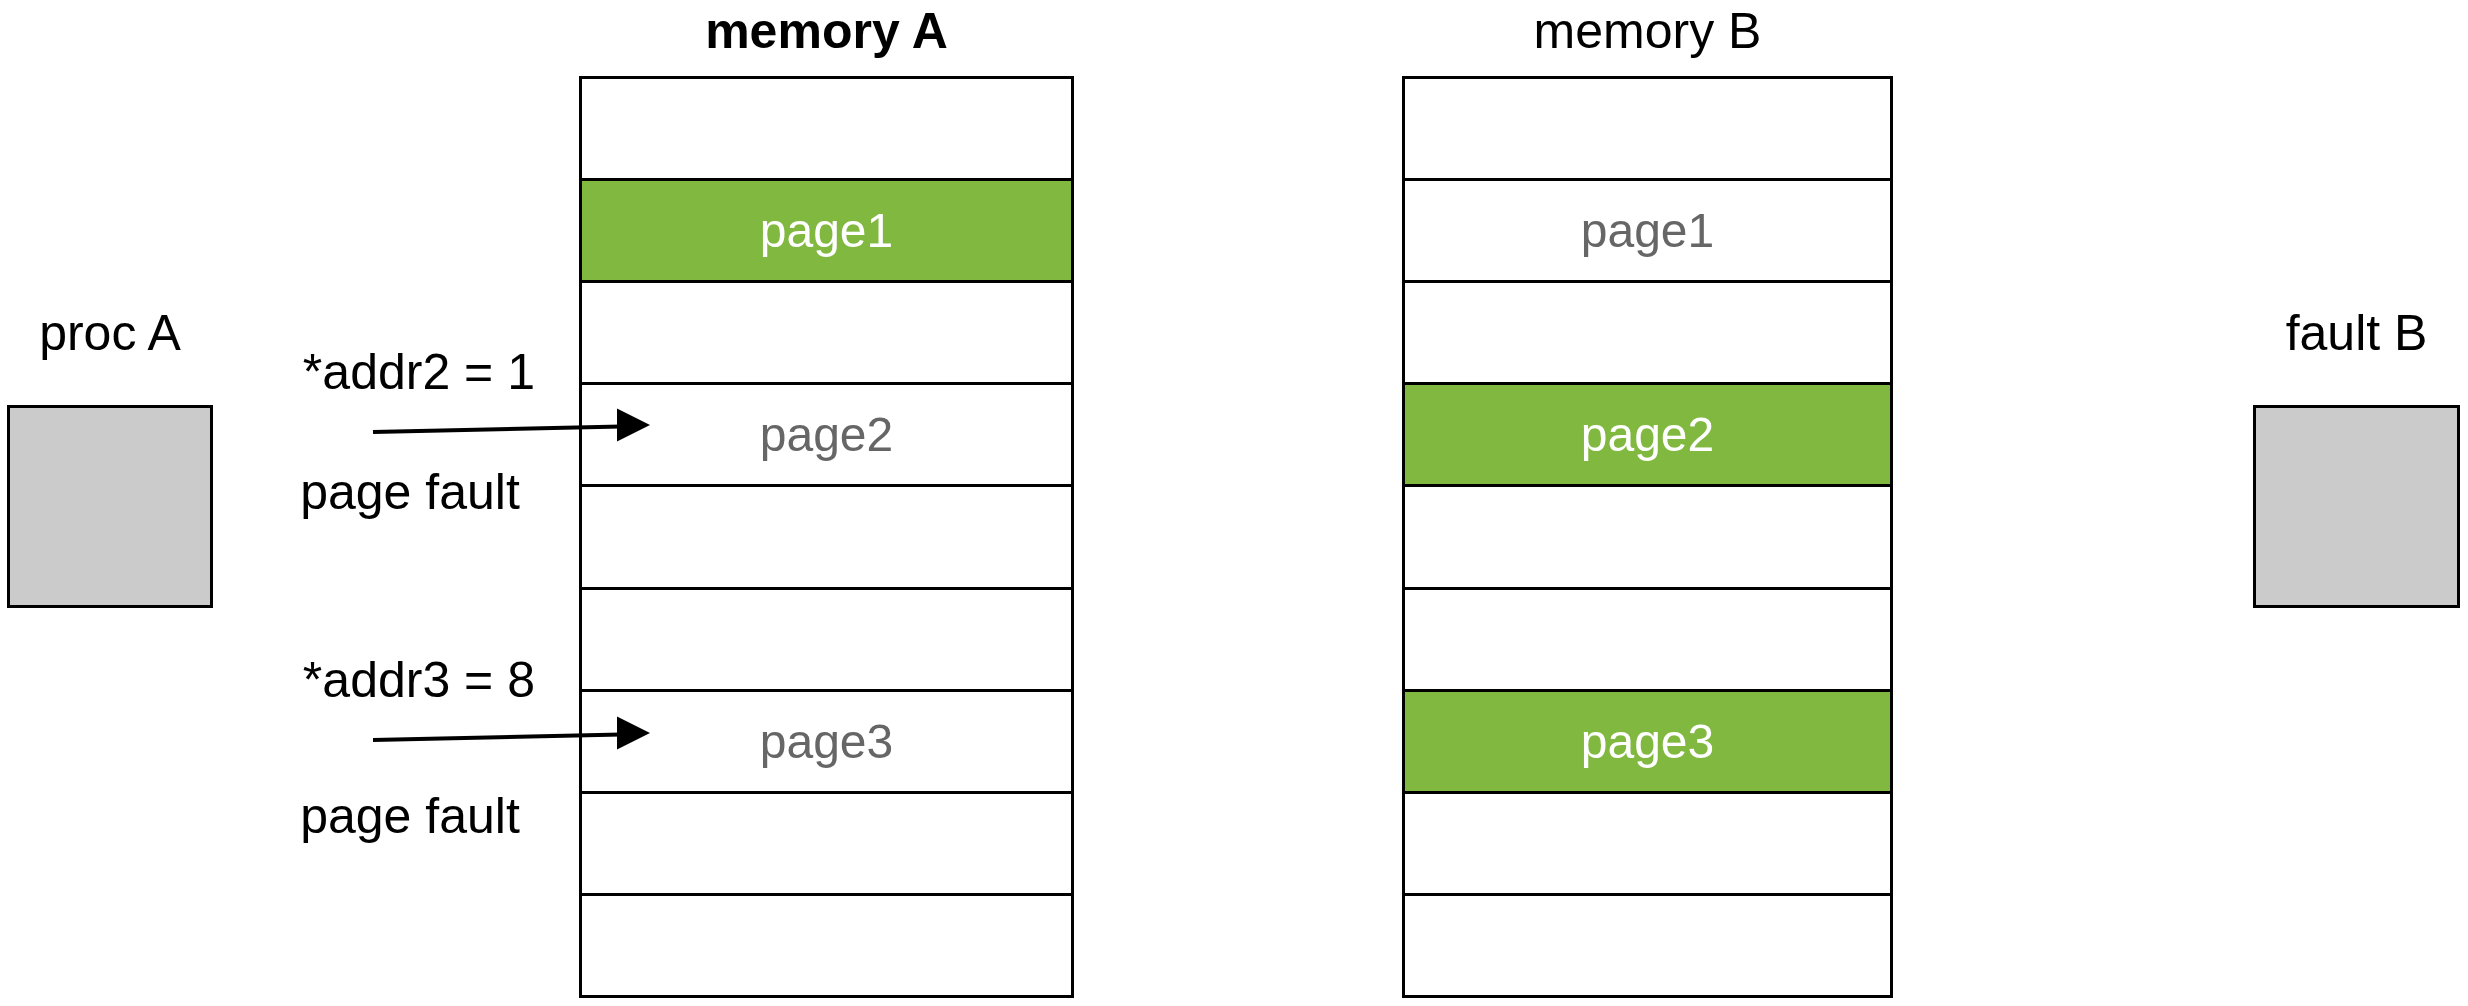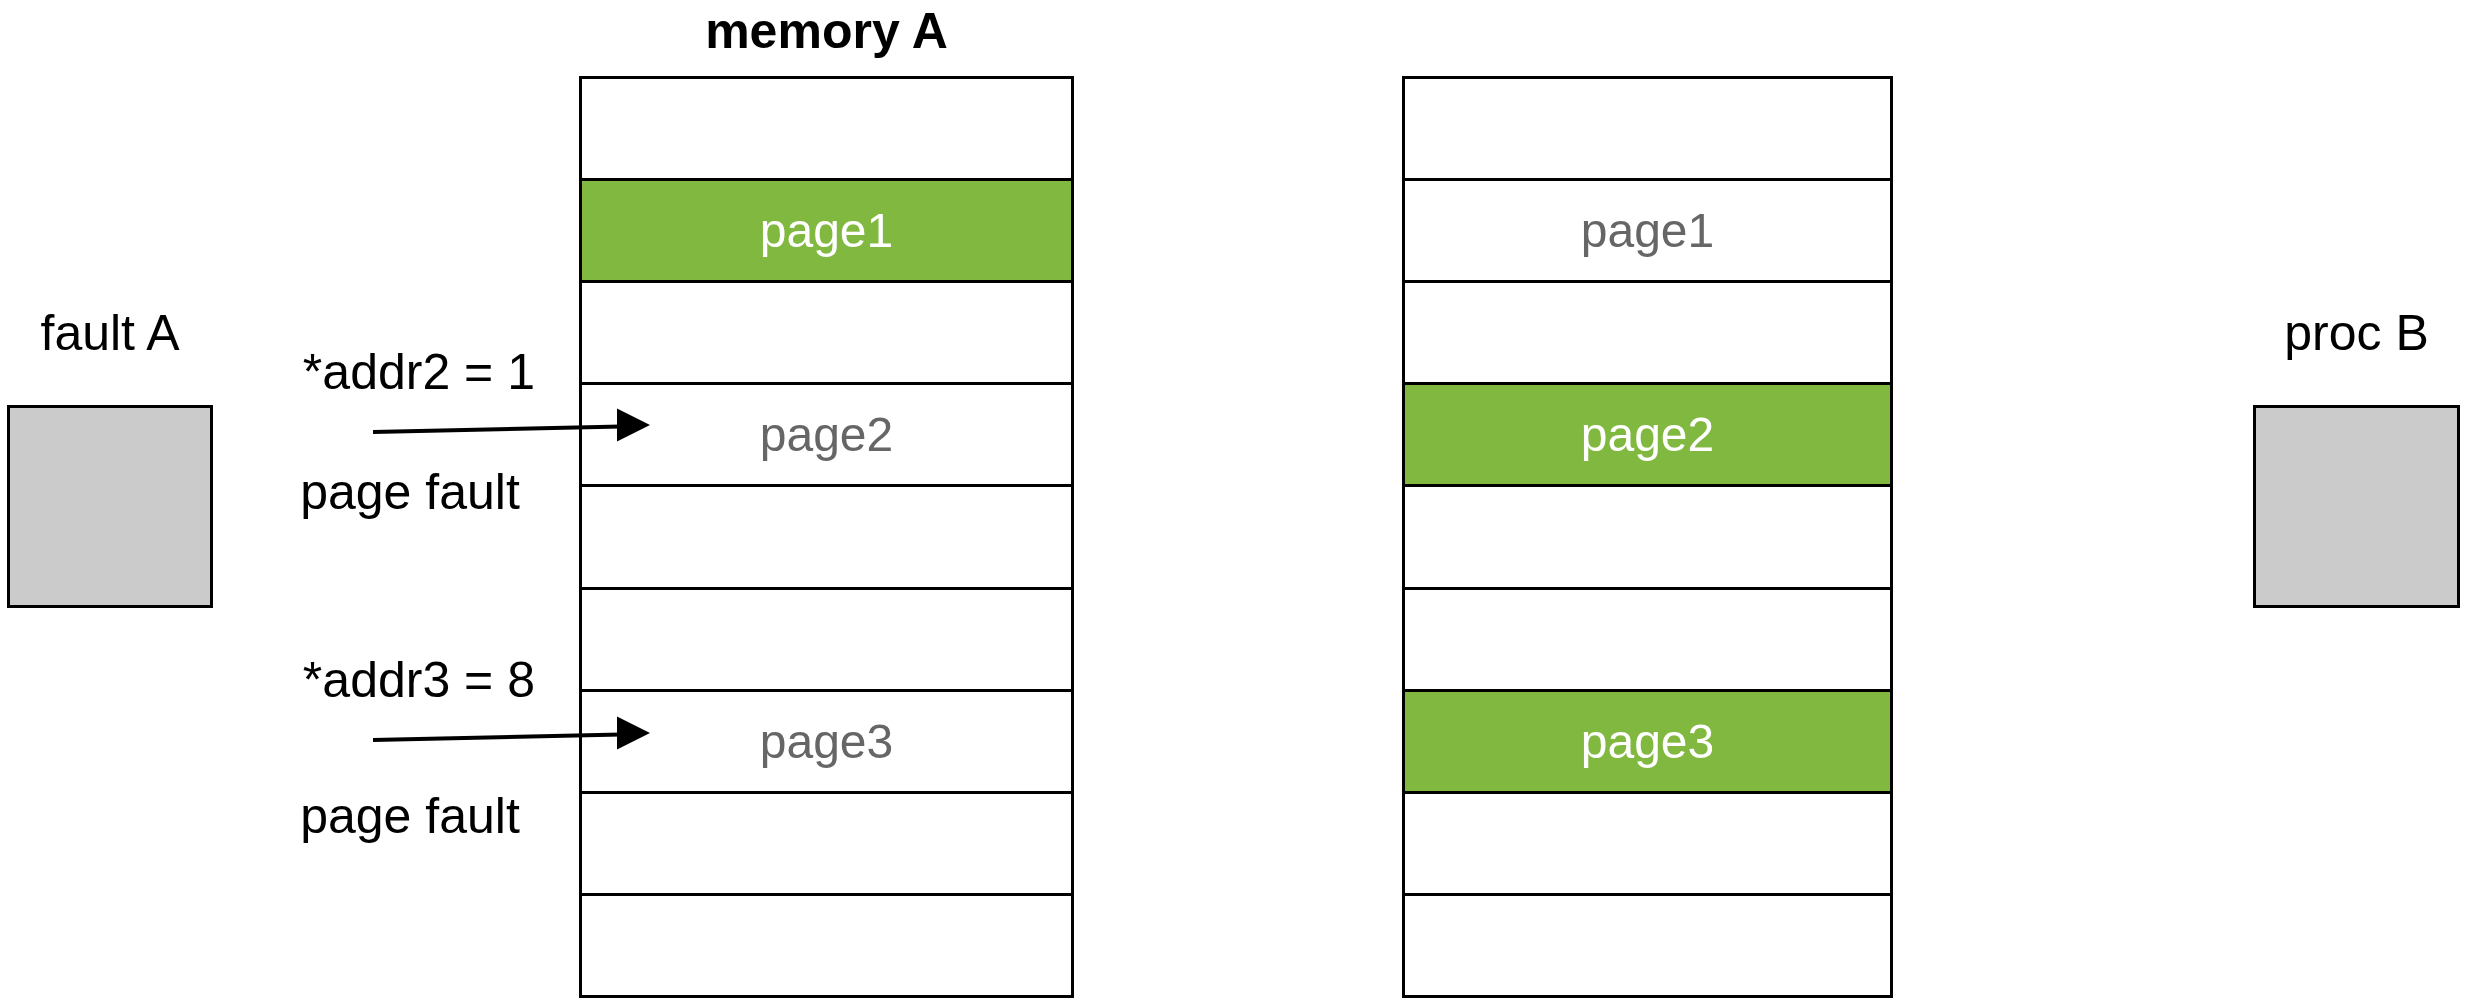--- a/index.html
+++ b/index.html
@@ -53,20 +53,21 @@
   }
   .ann-text{height:56px;line-height:56px;text-align:right;}
   .arrow-svg{display:block;}
 </style>
 </head>
 <body>
 
 <div class="canvas">
 
   <div class="abs label mem-title" style="left:579px;width:495px;font-weight:bold;">memory A</div>
+  <div class="abs label mem-title" style="left:1402px;width:491px;">memory B</div>
 
   <div class="abs column" style="left:579px;width:495px;">
     <div class="mem-row" data-state="empty">
         <span></span>
       </div>
     <div class="mem-row" data-state="highlighted">
         <span>page1</span>
       </div>
     <div class="mem-row" data-state="empty">
         <span></span>
@@ -114,24 +115,24 @@
         <span>page3</span>
       </div>
     <div class="mem-row" data-state="empty">
         <span></span>
       </div>
     <div class="mem-row" data-state="empty">
         <span></span>
       </div>
   </div>
 
-  <div class="abs label" style="left:7px;top:303px;width:206px;height:60px;line-height:60px;">fault A</div>
+  <div class="abs label" style="left:7px;top:303px;width:206px;height:60px;line-height:60px;">proc A</div>
   <div class="abs proc-square" style="left:7px;top:405px;"></div>
 
-  <div class="abs label" style="left:2253px;top:303px;width:207px;height:60px;line-height:60px;">proc B</div>
+  <div class="abs label" style="left:2253px;top:303px;width:207px;height:60px;line-height:60px;">fault B</div>
   <div class="abs proc-square" style="left:2253px;top:405px;width:207px;"></div>
 
   <div class="abs">
     <div class="abs label ann-text" style="left:235px;top:344px;width:300px;">*addr2 = 1</div>
     <svg class="abs arrow-svg" style="left:365px;top:403px;" width="300" height="44" viewBox="0 0 300 44">
       <line x1="8" y1="29" x2="256" y2="23.5" stroke="#000000" stroke-width="4"></line>
       <polygon points="252,5.5 285,22 252,38.5" fill="#000000"></polygon>
     </svg>
     <div class="abs label" style="left:260px;top:462px;width:300px;height:60px;line-height:60px;">page fault</div>
   </div>

